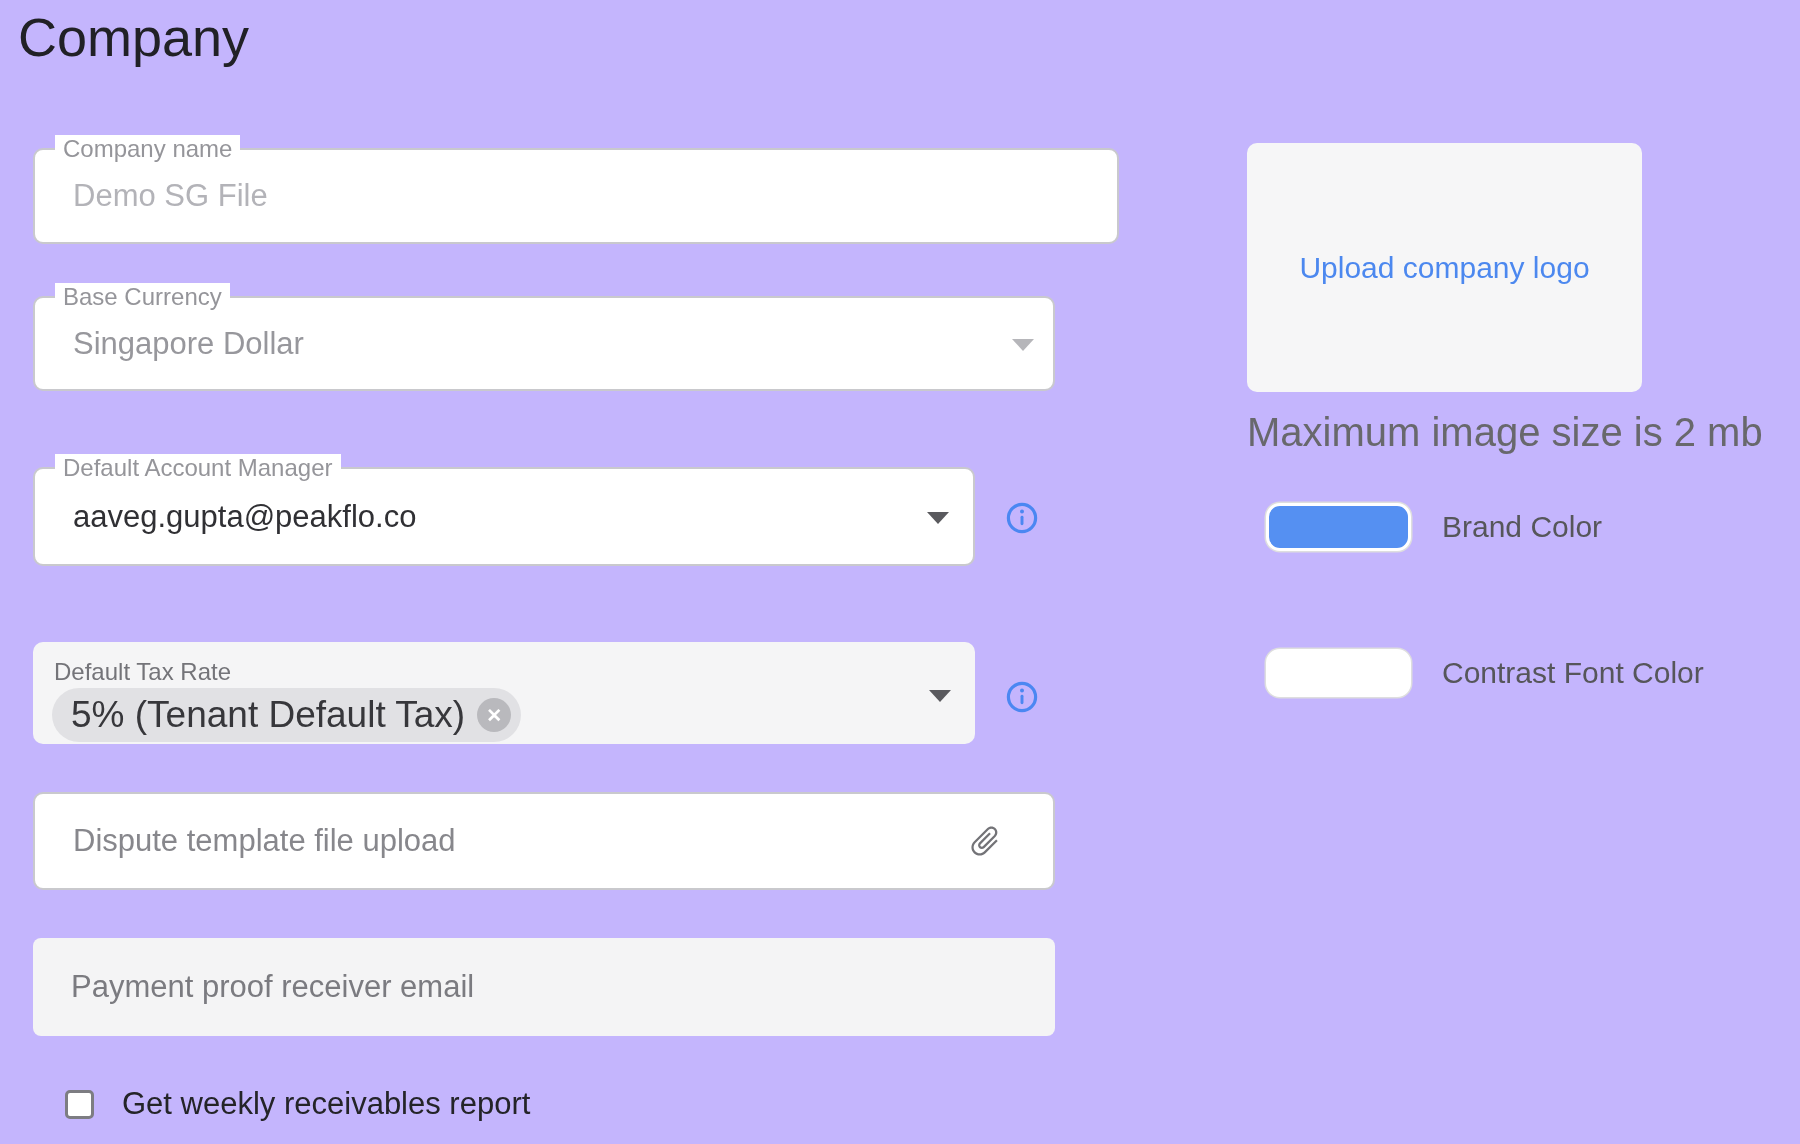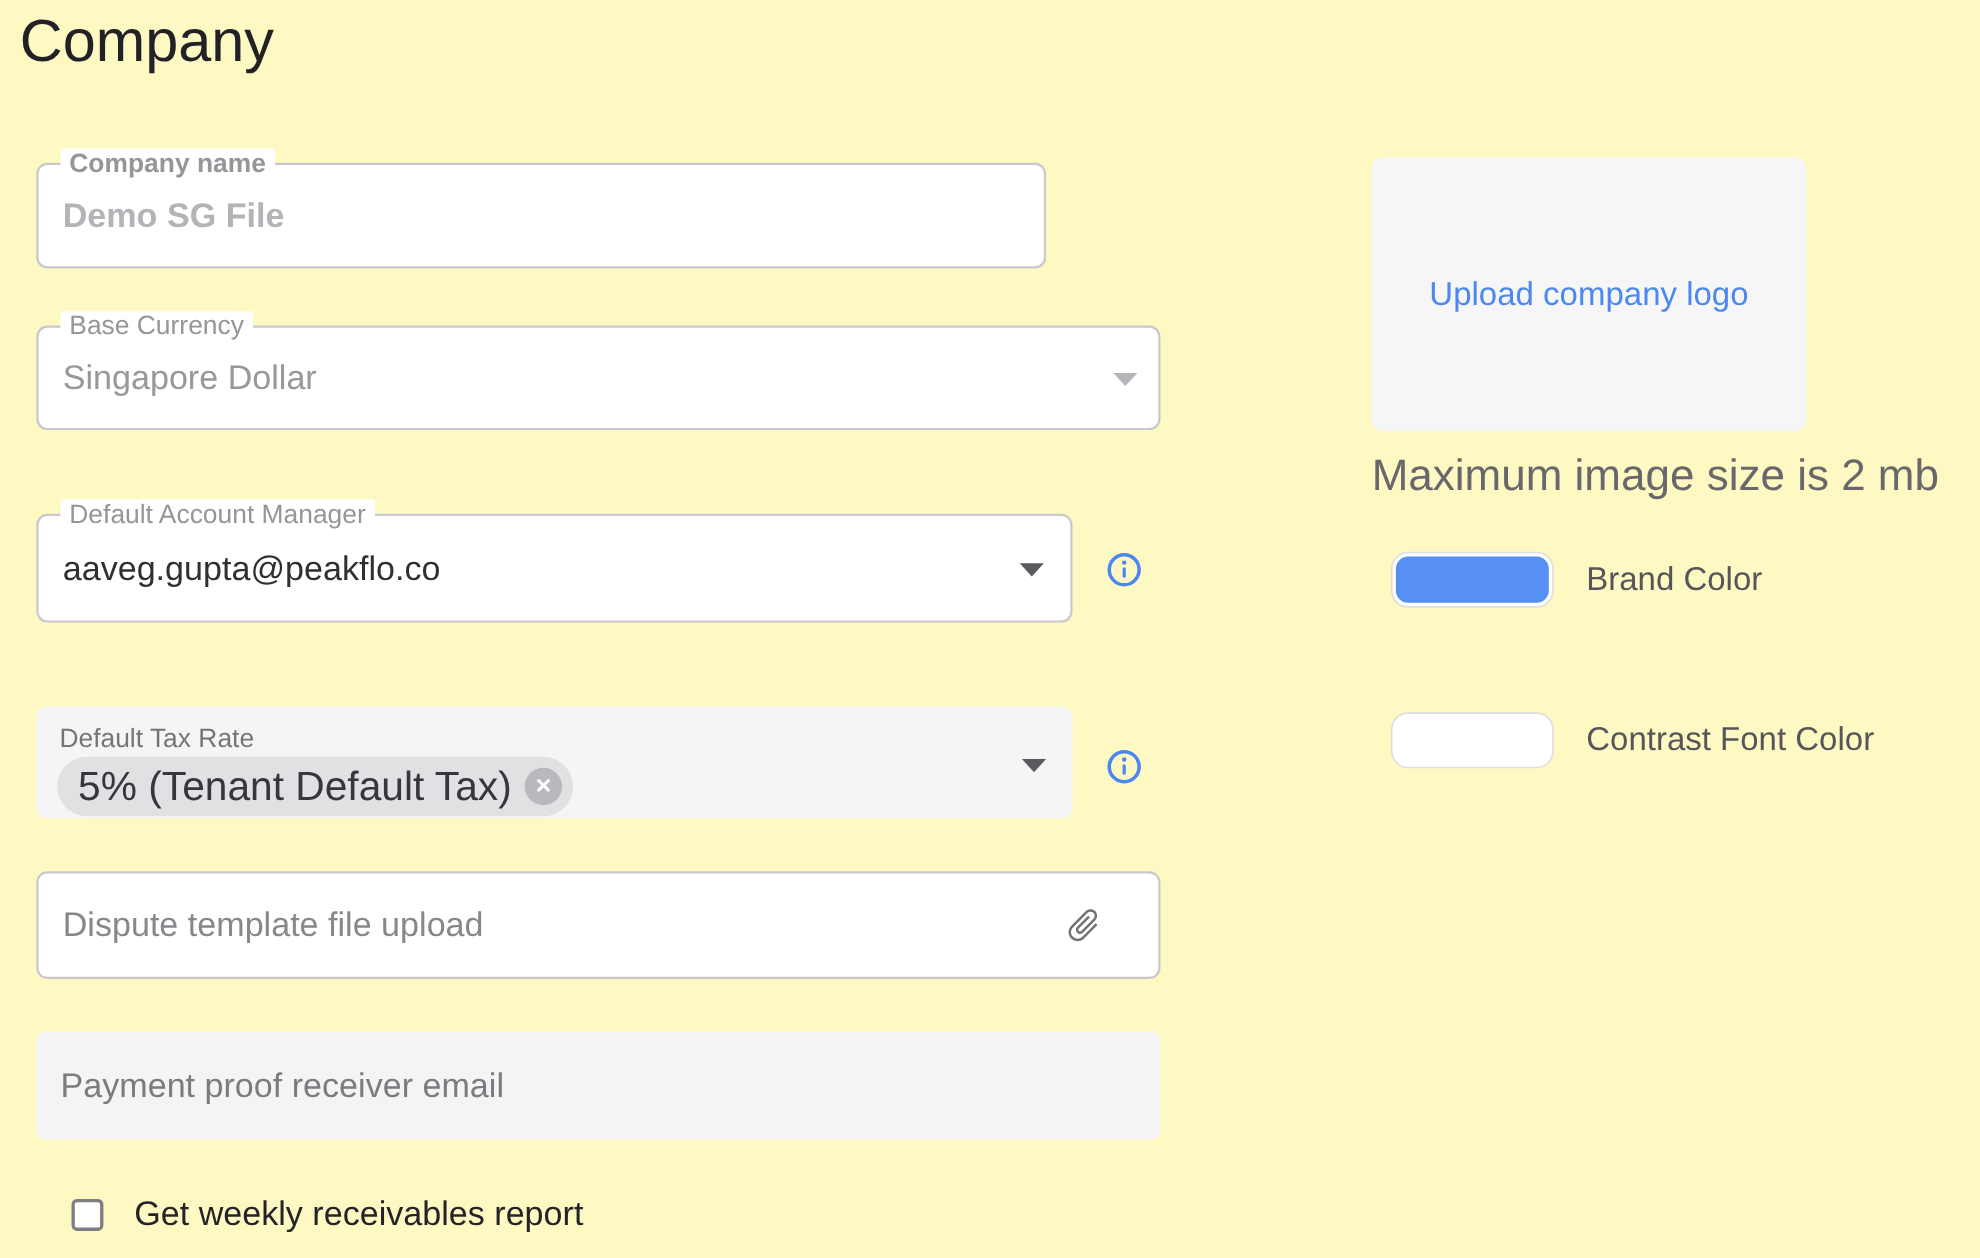--- a/index.html
+++ b/index.html
@@ -1,35 +1,35 @@
 <!DOCTYPE html>
 <html><head>
 <meta charset="utf-8">
 <style>
   html,body{margin:0;padding:0;background:#fff;}
   .page{
-    position:relative;width:1800px;height:1144px;background:#fef9c3;
+    position:relative;width:1800px;height:1144px;background:#c4b5fd;
     font-family:"Liberation Sans", sans-serif;overflow:hidden;
   }
   .page-title{
     position:absolute;left:18px;top:6px;margin:0;
     font-size:54px;font-weight:500;color:#212126;letter-spacing:0;
   }
   
   .field{
     position:absolute;left:33px;border-radius:10px;box-sizing:border-box;
     display:flex;align-items:center;background:#fff;
   }
   .outlined{border:2px solid #c9c9cd;}
   .filled{background:#f5f5f6;border:none;}
   .flabel{
     position:absolute;top:-15px;left:20px;background:#fff;
     padding:0 8px;font-size:24px;color:#95959a;white-space:nowrap;line-height:28px;
   }
-  .value{font-size:31px;padding-left:22px;white-space:nowrap;}
+  .value{font-size:31px;padding-left:38px;white-space:nowrap;}
   .v-light{color:#b3b3b8;}
   .v-mid{color:#97979c;}
   .v-dark{color:#303034;}
   .v-ph{color:#87878c;}
   
   .arrow{
     position:absolute;top:50%;margin-top:-5px;width:0;height:0;
     border-left:11px solid transparent;border-right:11px solid transparent;
     border-top:12px solid #5a5a5e;
   }
@@ -81,21 +81,21 @@
   }
   .swatch-label{margin-left:31px;font-size:30px;color:#56565a;white-space:nowrap;}
 </style>
 </head>
 <body>
 
 <div class="page">
 
   <h1 class="page-title">Company</h1>
 
-  <div class="field outlined" style="top:148px;width:918px;height:96px;font-weight:bold;">
+  <div class="field outlined" style="top:148px;width:1086px;height:96px;">
     <span class="flabel">Company name</span>
     <span class="value v-light">Demo SG File</span>
   </div>
 
   <div class="field outlined" style="top:296px;width:1022px;height:95px;">
     <span class="flabel">Base Currency</span>
     <span class="value v-mid">Singapore Dollar</span>
     <span class="arrow disabled" style="right:19px;"></span>
   </div>
 

